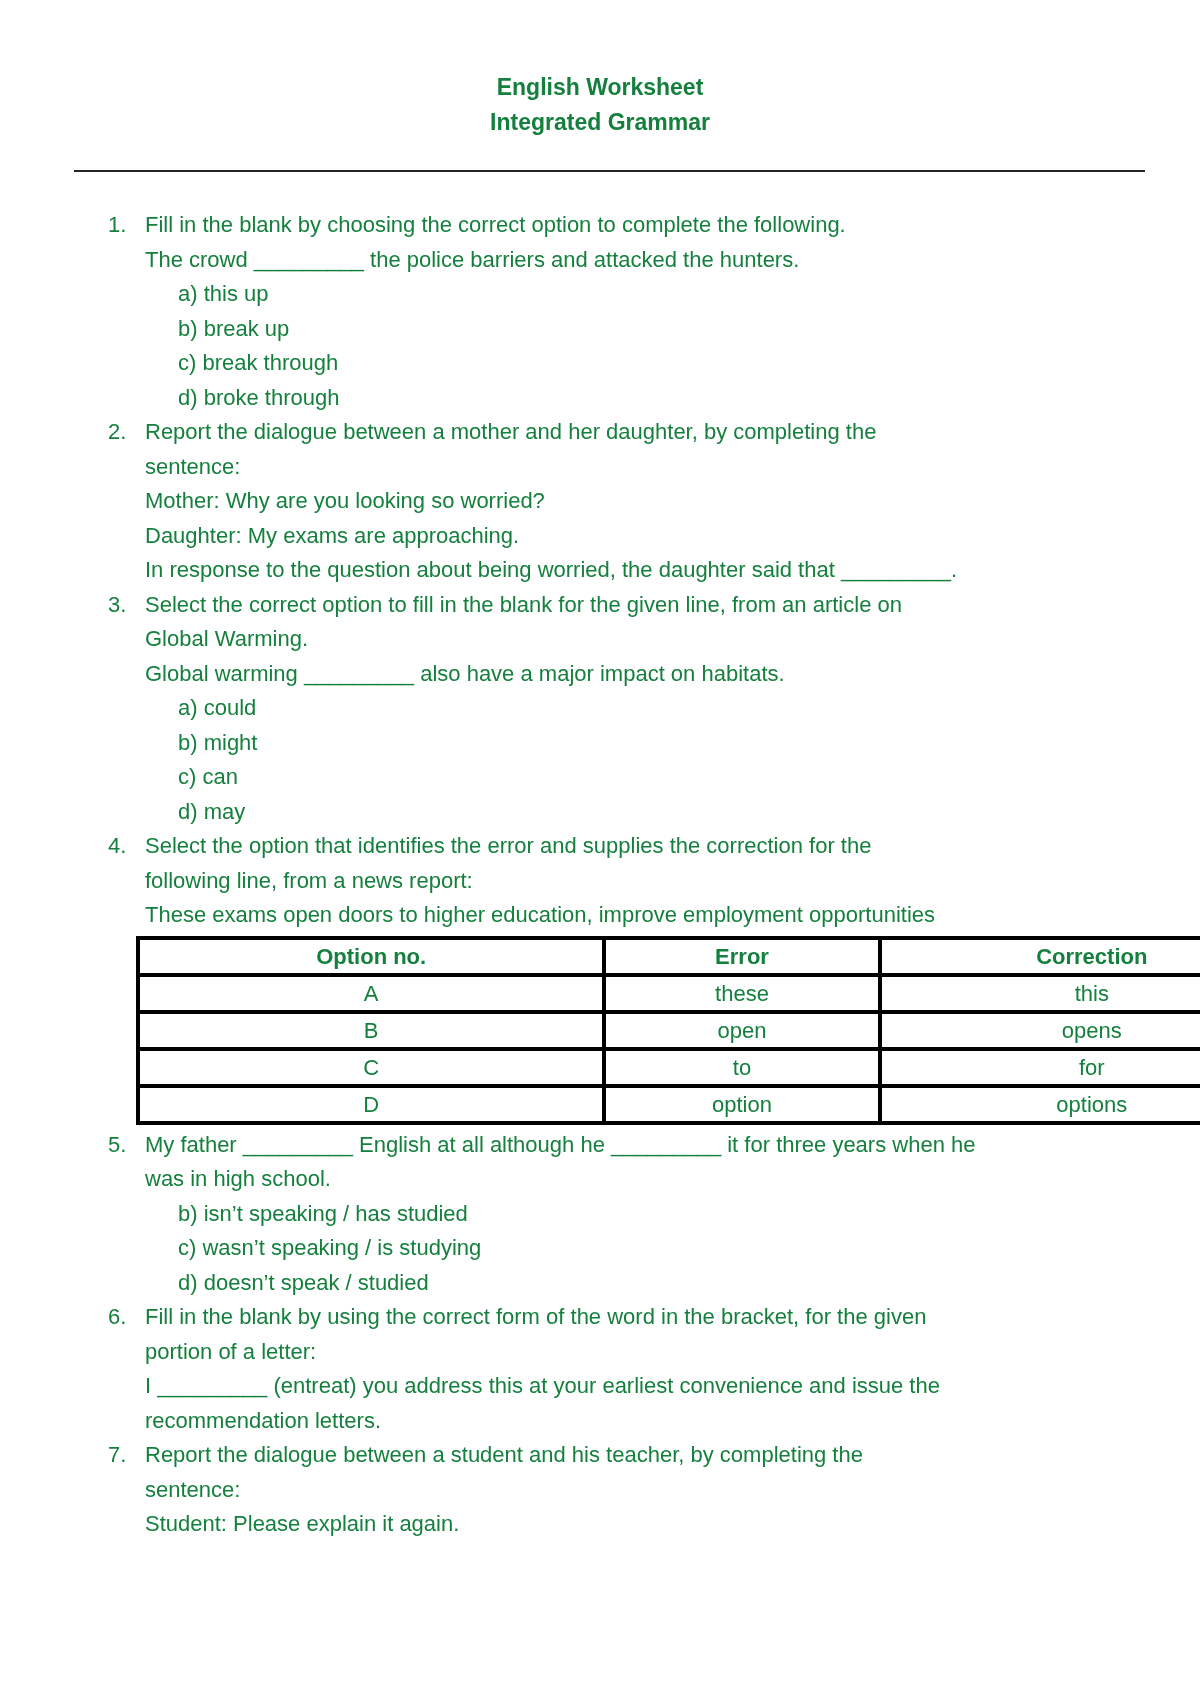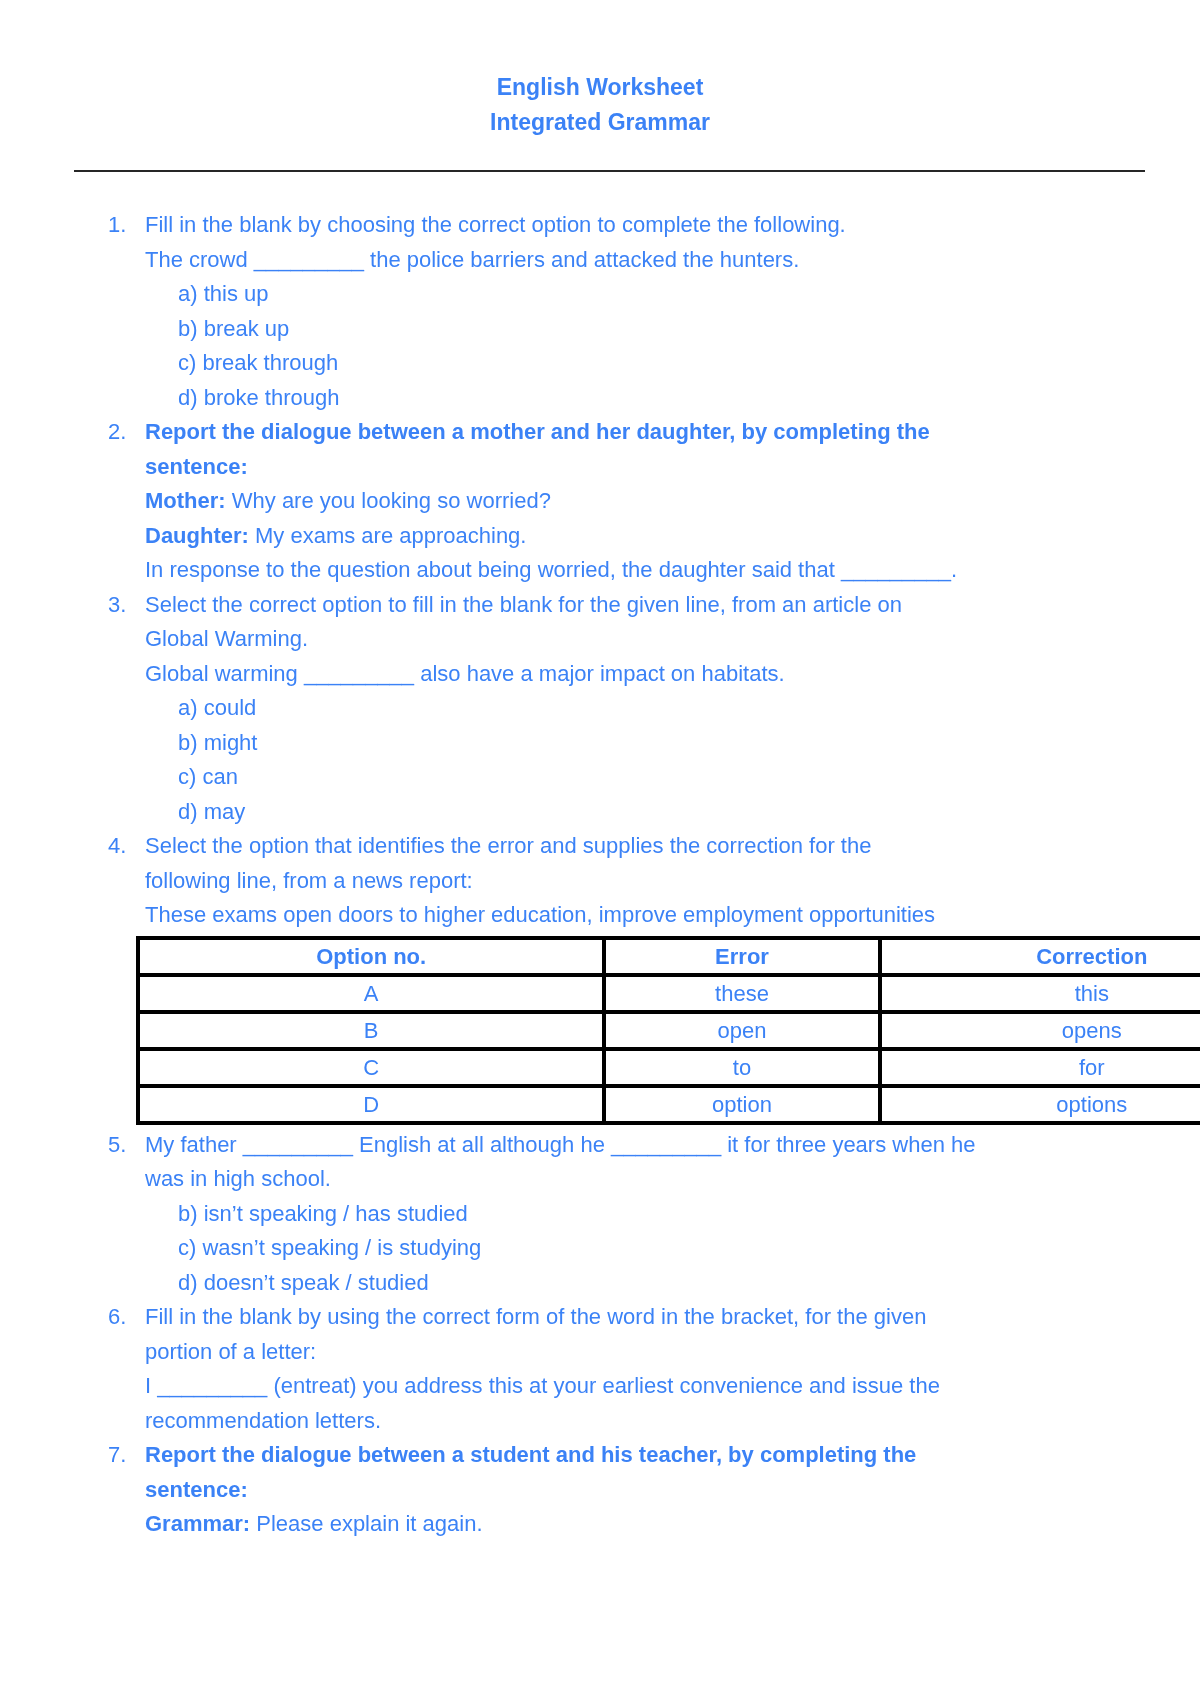--- a/index.html
+++ b/index.html
@@ -7,21 +7,21 @@
     padding: 0;
     background: #ffffff;
   }
   .page {
     position: relative;
     width: 1200px;
     height: 1698px;
     background: #ffffff;
     overflow: hidden;
     font-family: "Liberation Sans", sans-serif;
-    color: #3b82f6;
+    color: #15803d;
   }
   .title-block {
     padding-top: 70px;
     text-align: center;
     font-size: 23px;
     font-weight: bold;
     line-height: 35px;
   }
   .divider {
     width: 1071px;
@@ -46,21 +46,21 @@
     flex: 1 1 auto;
     min-width: 0;
   }
   .qline {
     white-space: nowrap;
   }
   .opts .qline {
     padding-left: 33px;
   }
   .bold {
-    font-weight: bold;
+    font-weight: normal;
   }
   table.grid {
     border-collapse: collapse;
     table-layout: fixed;
     width: 1170px;
     margin: 3px 0 3px -9px;
   }
   table.grid th, table.grid td {
     border: 4px solid #000000;
     text-align: center;
@@ -197,18 +197,18 @@
         <div class="qline">I _________ (entreat) you address this at your earliest convenience and issue the</div>
         <div class="qline">recommendation letters.</div>
       </div>
     </div>
 
     <div class="q">
       <div class="qnum">7.</div>
       <div class="qbody">
         <div class="qline bold">Report the dialogue between a student and his teacher, by completing the</div>
         <div class="qline bold">sentence:</div>
-        <div class="qline"><span class="bold">Grammar:</span><span> Please explain it again.</span></div>
+        <div class="qline"><span class="bold">Student:</span><span> Please explain it again.</span></div>
       </div>
     </div>
 
   </div>
 </div>
 
 </body></html>

